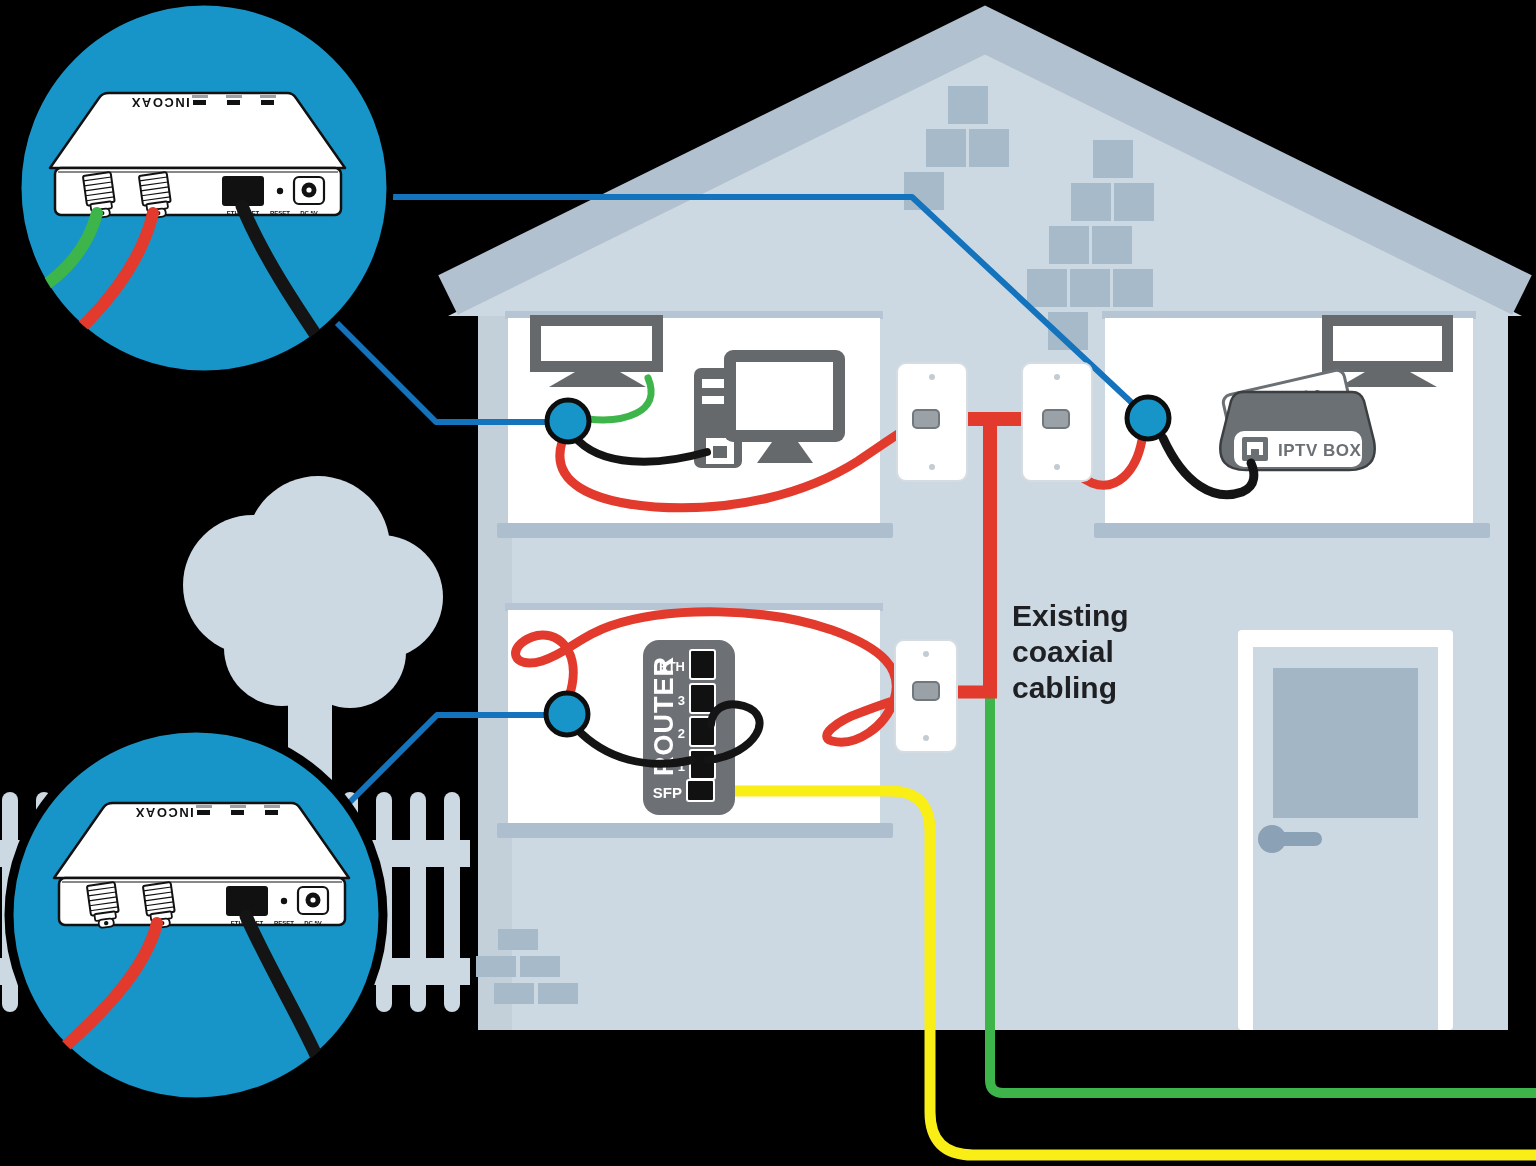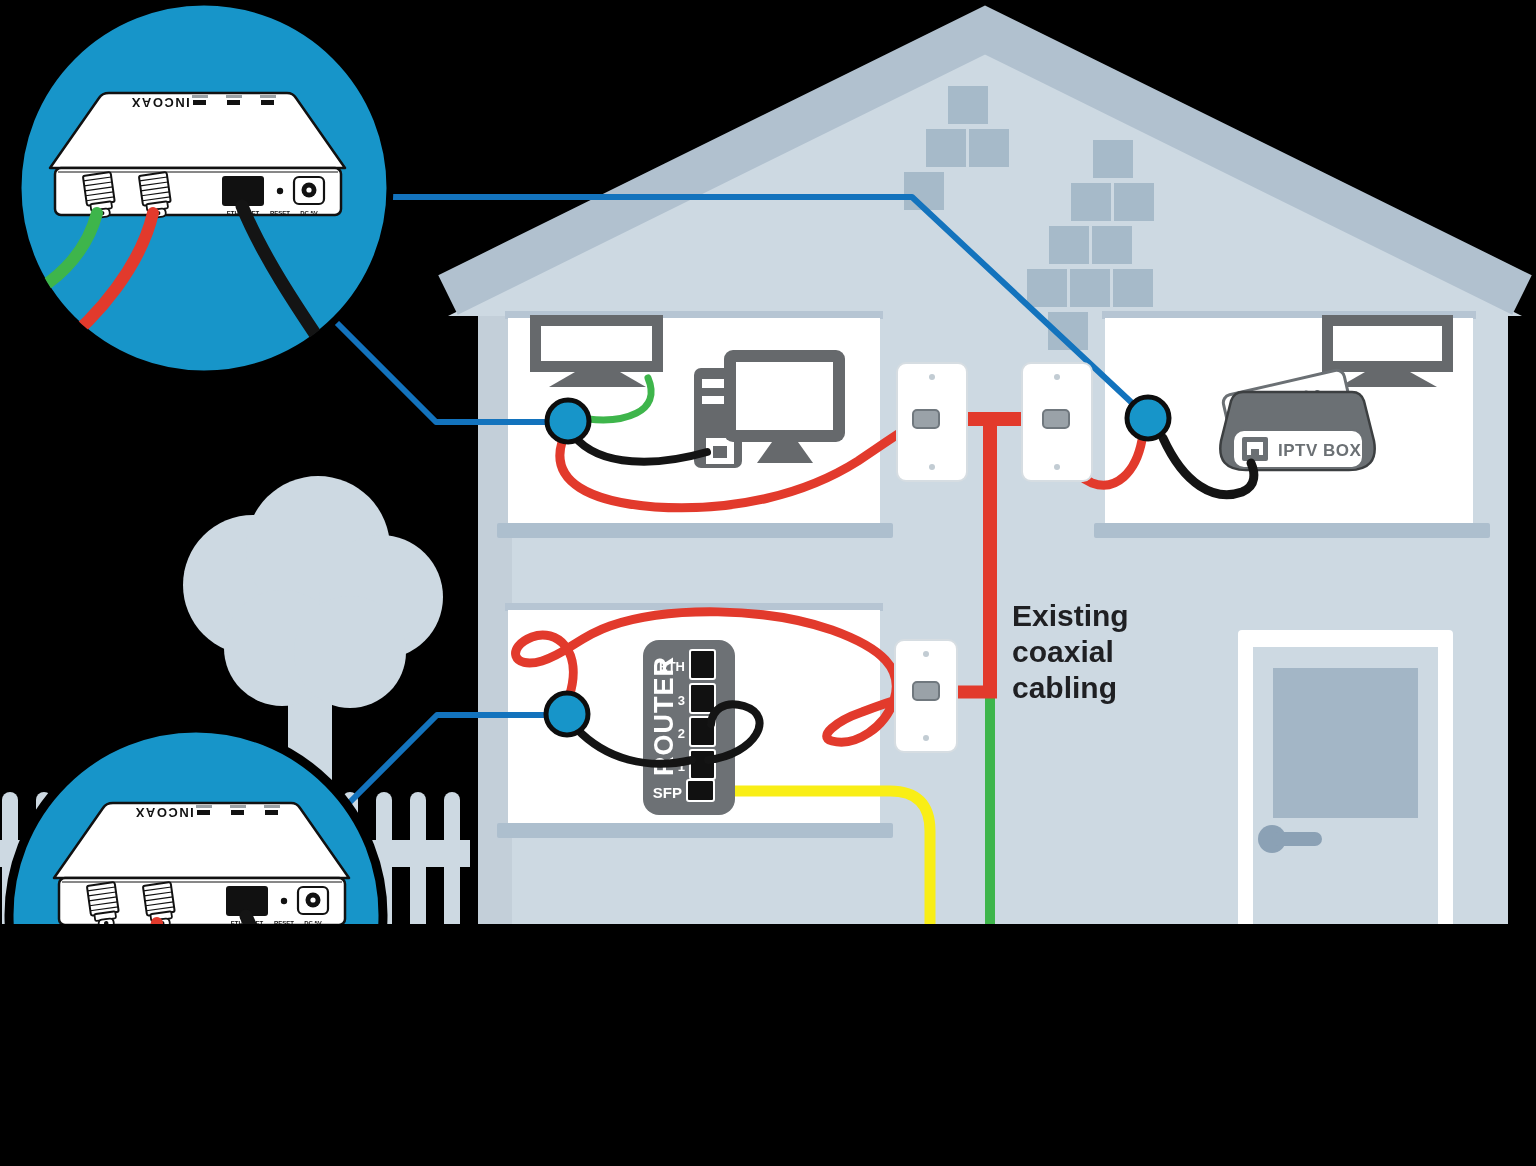--- a/index.html
+++ b/index.html
@@ -1,16 +1,16 @@
 <!DOCTYPE html>
 <html><head>
 <meta charset="utf-8">
 <style>
   html,body{margin:0;padding:0;background:#000;}
-  #stage{position:relative;width:1536px;height:924px;background:#000;overflow:hidden;
+  #stage{position:relative;width:1536px;height:1166px;background:#000;overflow:hidden;
          font-family:"Liberation Sans", sans-serif;}
   svg{display:block;}
   text{font-family:"Liberation Sans", sans-serif;}
   .annot{font-weight:700;font-size:30px;fill:#1f2023;}
 </style>
 </head>
 <body>
 
 <div id="stage">
 <svg width="1536" height="1166" viewBox="0 0 1536 1166">

